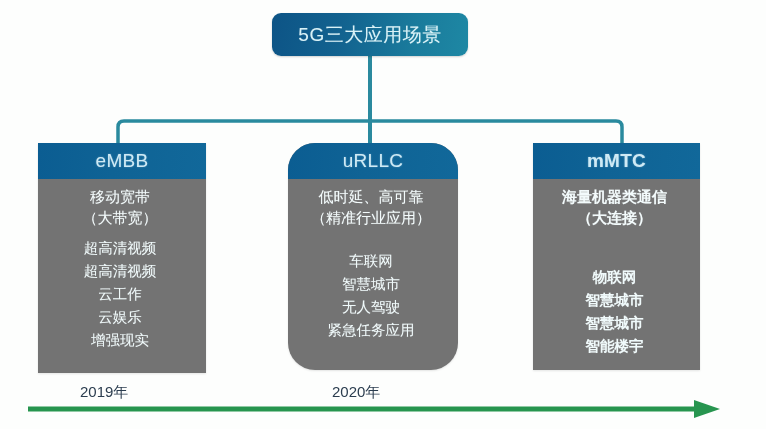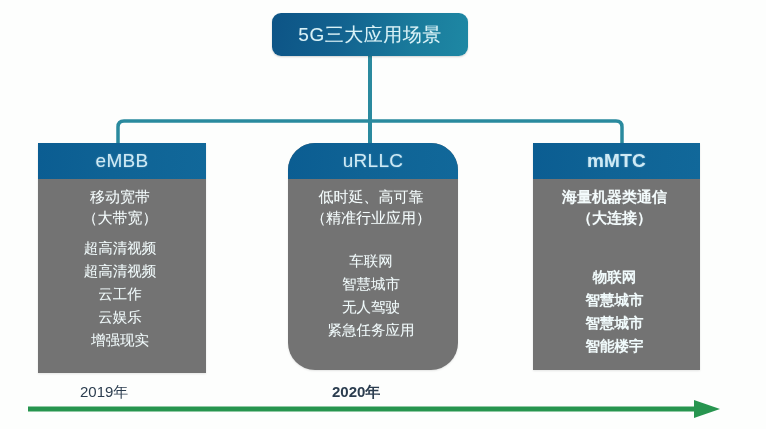--- a/index.html
+++ b/index.html
@@ -127,21 +127,21 @@
   }
 
   
   .year-label {
     position: absolute;
     color: #2b3d4f;
     font-size: 15px;
     white-space: nowrap;
   }
   .year-2019 { left: 80px;  top: 383px; }
-  .year-2020 { left: 332px; top: 383px; font-weight: bold; }
+  .year-2020 { left: 332px; top: 383px; }
 
   
   .arrow-svg {
     position: absolute;
     left: 26px;
     top: 398px;
     width: 706px;
     height: 22px;
   }
 </style>

